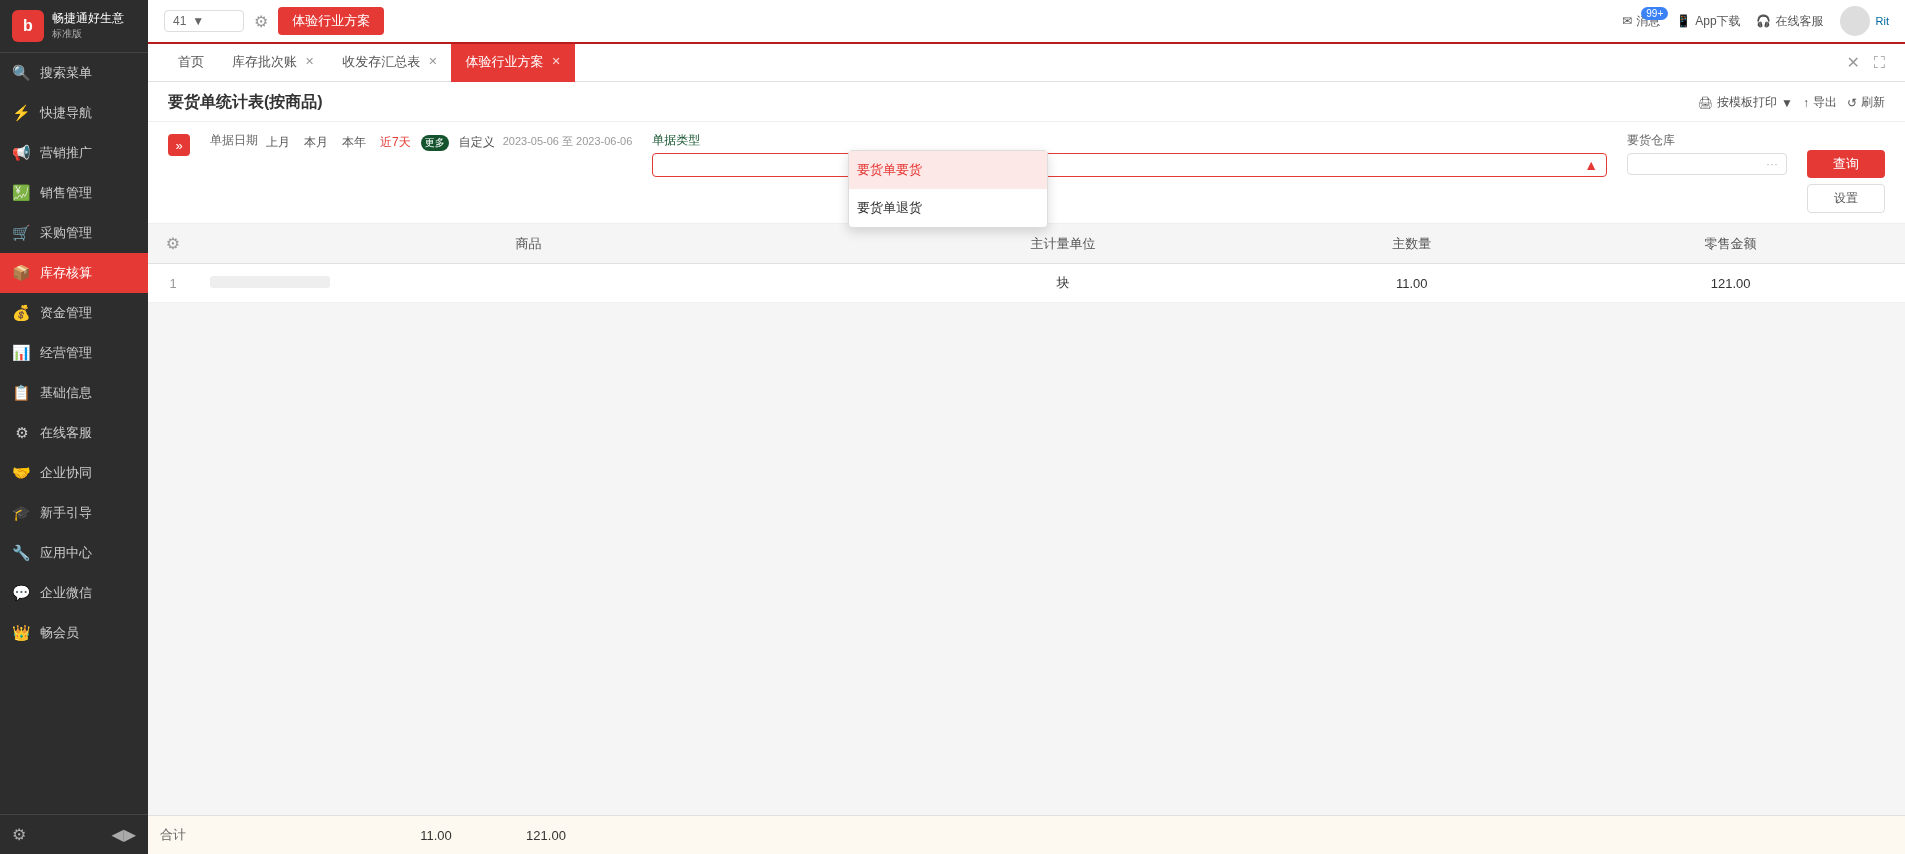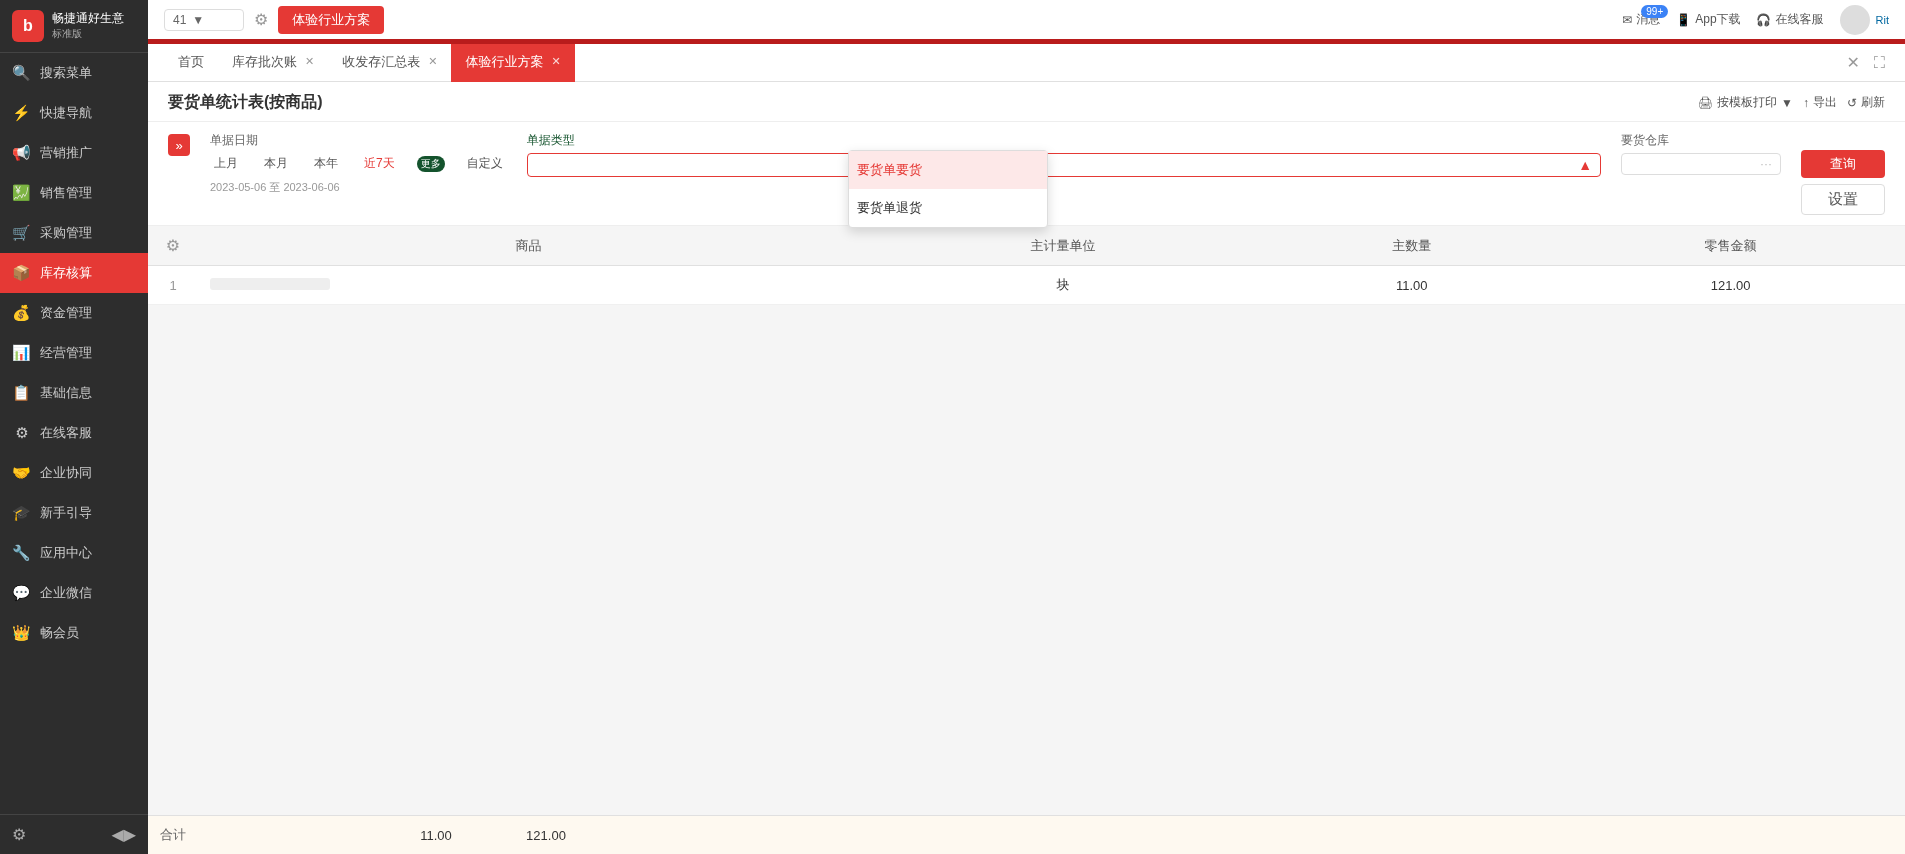--- a/index.html
+++ b/index.html
@@ -66,21 +66,21 @@
       flex: 1;
       display: flex;
       flex-direction: column;
       height: 100%;
       overflow: hidden;
     }
 
     
     .topbar {
       background: #fff;
-      border-bottom: 5px solid #b91c1c;
+      border-bottom: 2px solid #b91c1c;
       display: flex;
       align-items: center;
       padding: 16px 16px;
       height: 44px;
       flex-shrink: 0;
     }
     .topbar-left { display: flex; align-items: center; gap: 10px; flex: 1; }
     .topbar-selector {
       display: flex;
       align-items: center;
@@ -221,23 +221,23 @@
       background: #e53935;
       color: #fff;
       border-radius: 4px;
       display: flex;
       align-items: center;
       justify-content: center;
       cursor: pointer;
       flex-shrink: 0;
       margin-top: 2px;
     }
-    .filter-group { display: flex; flex-direction: column; gap: 4px; }
+    .filter-group { display: flex; flex-direction: row; gap: 4px; }
     .filter-label { font-size: 12px; color: #666; }
-    .filter-date-options { display: flex; align-items: center; gap: 18px; }
+    .filter-date-options { display: flex; align-items: center; gap: 6px; }
     .filter-date-opt {
       font-size: 12px;
       color: #555;
       cursor: pointer;
       padding: 2px 4px;
     }
     .filter-date-opt.active { color: #e53935; }
     .filter-date-badge {
       background: #14532d;
       color: #fff;
@@ -283,21 +283,21 @@
       font-size: 13px;
       cursor: pointer;
       margin-top: 18px;
     }
     .filter-setting-btn {
       background: #fff;
       color: #555;
       border: 1px solid #ddd;
       border-radius: 4px;
       padding: 5px 26px;
-      font-size: 15px;
+      font-size: 12px;
       cursor: pointer;
       margin-top: 2px;
     }
     .filter-btns { display: flex; flex-direction: column; gap: 4px; }
 
     
     .dropdown-overlay {
       position: absolute;
       top: 68px;
       left: 700px;

